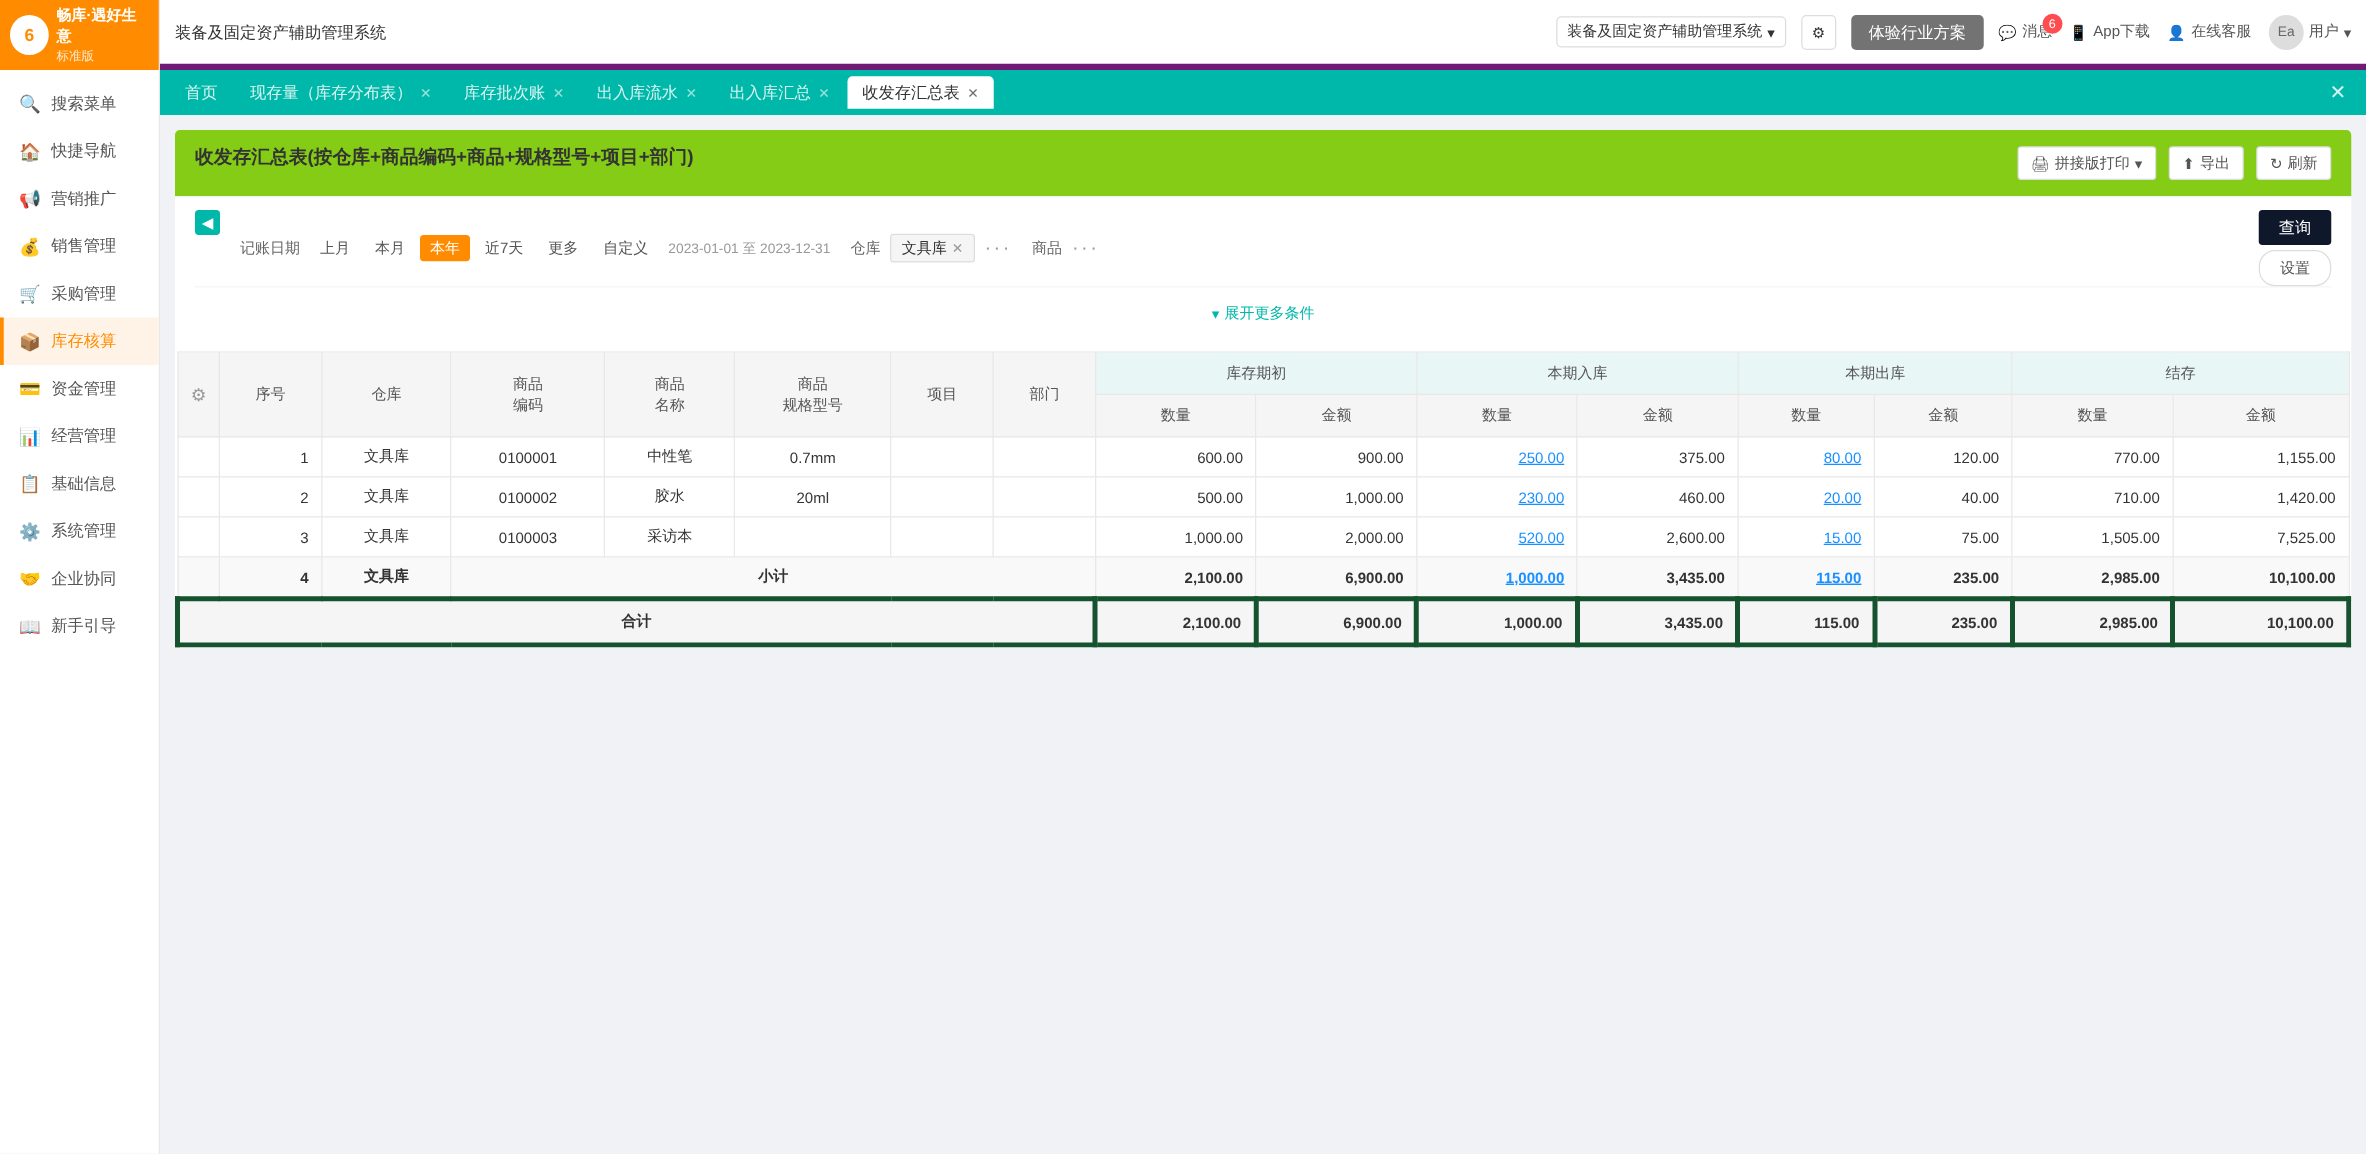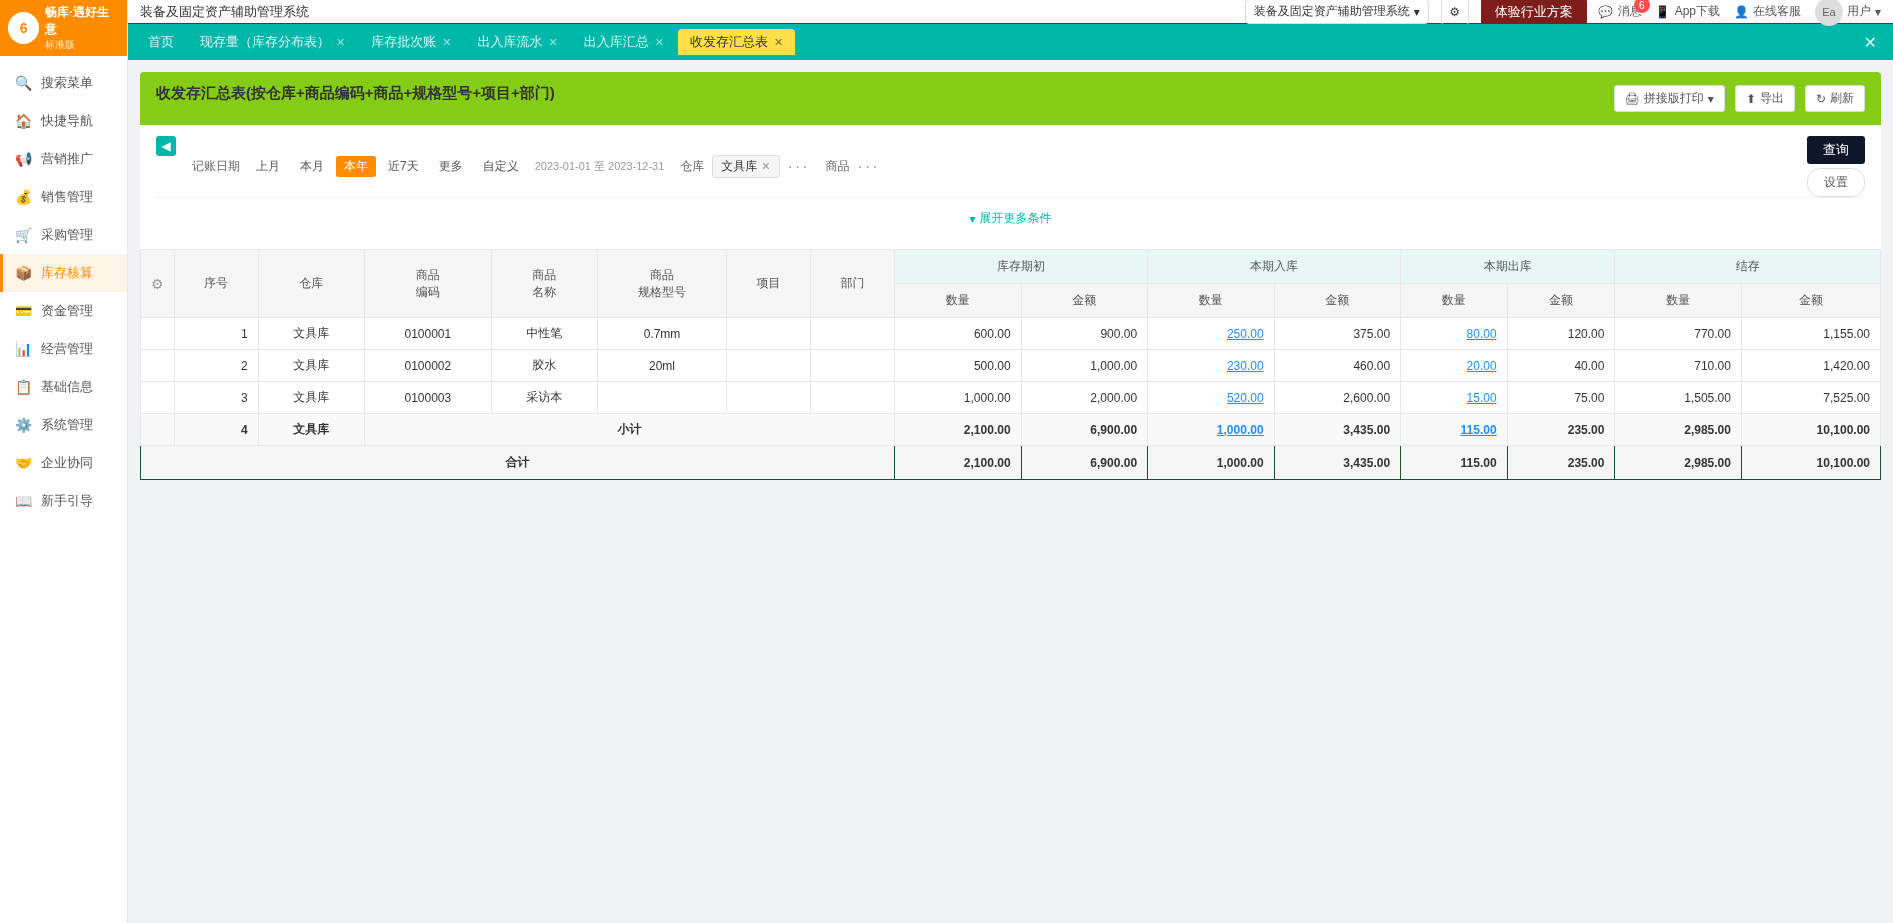--- a/index.html
+++ b/index.html
@@ -11,34 +11,34 @@
     .sidebar-logo-icon { width: 32px; height: 32px; background: #fff; border-radius: 50%; display: flex; align-items: center; justify-content: center; font-weight: bold; color: #ff8c00; font-size: 14px; }
     .sidebar-nav { flex: 1; overflow-y: auto; padding: 8px 0; }
     .sidebar-item { display: flex; align-items: center; gap: 8px; padding: 10px 12px; cursor: pointer; color: #555; font-size: 13px; border-left: 3px solid transparent; }
     .sidebar-item.active { background: #fff3e8; color: #ff8c00; border-left-color: #ff8c00; }
     .sidebar-item-icon { font-size: 14px; width: 18px; text-align: center; }
 
     
     .main { flex: 1; display: flex; flex-direction: column; min-width: 0; }
 
     
-    .topbar { height: 24px; background: #fff; border-bottom: 1px solid #701a75; display: flex; align-items: center; padding: 0 12px; gap: 12px; flex-shrink: 0; }
+    .topbar { height: 56px; background: #fff; border-bottom: 5px solid #701a75; display: flex; align-items: center; padding: 0 12px; gap: 12px; flex-shrink: 0; }
     .topbar-system-name { font-size: 13px; color: #333; flex: 1; }
     .topbar-dropdown { display: flex; align-items: center; gap: 4px; background: #fff; border: 1px solid #ddd; border-radius: 4px; padding: 3px 8px; cursor: pointer; font-size: 12px; }
     .topbar-settings { width: 28px; height: 28px; border: 1px solid #ddd; border-radius: 4px; display: flex; align-items: center; justify-content: center; cursor: pointer; }
-    .topbar-trial-btn { background: #7f1d1d; color: #fff; border: none; border-radius: 4px; padding: 5px 14px; cursor: pointer; font-size: 13px; }
+    .topbar-trial-btn { background: #737373; color: #fff; border: none; border-radius: 4px; padding: 5px 14px; cursor: pointer; font-size: 13px; }
     .topbar-actions { display: flex; align-items: center; gap: 14px; }
     .topbar-action-item { display: flex; align-items: center; gap: 4px; cursor: pointer; color: #555; font-size: 12px; position: relative; }
     .topbar-badge { background: #ff4d4f; color: #fff; border-radius: 50%; width: 16px; height: 16px; font-size: 10px; display: flex; align-items: center; justify-content: center; position: absolute; top: -6px; right: -8px; }
     .topbar-avatar { width: 28px; height: 28px; background: #ddd; border-radius: 50%; display: flex; align-items: center; justify-content: center; font-size: 11px; color: #666; }
 
     
     .tabs-bar { height: 36px; background: #00b8a9; display: flex; align-items: center; padding: 0 8px; gap: 2px; flex-shrink: 0; }
     .tab { display: flex; align-items: center; gap: 6px; padding: 4px 12px; border-radius: 4px 4px 0 0; cursor: pointer; font-size: 13px; color: rgba(255,255,255,0.85); white-space: nowrap; }
-    .tab.active { background: #fde047; color: #333; }
+    .tab.active { background: #ffffff; color: #333; }
     .tab-close { font-size: 11px; opacity: 0.7; }
     .tabs-close-all { margin-left: auto; color: rgba(255,255,255,0.85); cursor: pointer; font-size: 16px; padding: 4px 8px; }
 
     
     .content { flex: 1; background: #f0f2f5; overflow-y: auto; padding: 12px; }
 
     
     .page-header { background: #84cc16; padding: 12px 16px; border-radius: 4px 4px 0 0; margin-bottom: 0; }
     .page-title { font-size: 15px; font-weight: 600; color: #333; margin-bottom: 10px; }
     .filter-section { display: flex; align-items: center; gap: 8px; }
@@ -60,21 +60,21 @@
     table { width: 100%; border-collapse: collapse; font-size: 12px; }
     thead tr { background: #f5f5f5; }
     thead th { padding: 8px 10px; text-align: center; border: 1px solid #e8e8e8; color: #555; font-weight: 500; white-space: nowrap; }
     thead th.group-header { background: #e8f7f5; }
     tbody tr { border-bottom: 1px solid #f0f2f5; }
     tbody tr.subtotal { background: #f9f9f9; font-weight: bold; }
     tbody td { padding: 7px 10px; text-align: center; border: 1px solid #e8e8e8; white-space: nowrap; }
     tbody td.num { text-align: right; }
     tbody td.link { color: #1890ff; text-decoration: underline; cursor: pointer; }
     tfoot tr { background: #f5f5f5; font-weight: bold; }
-    tfoot td { padding: 8px 10px; text-align: right; border: 1px solid #14532d; }
+    tfoot td { padding: 8px 10px; text-align: right; border: 4px solid #14532d; }
     tfoot td.label { text-align: center; }
     .settings-icon-cell { width: 30px; }
     .col-settings-btn { cursor: pointer; color: #999; font-size: 14px; }
 
     .filter-row { background: #fff; padding: 8px 16px; display: flex; align-items: center; justify-content: center; border-top: 1px solid #f5f5f5; }
   </style>
 </head>
 <body>
 
 <div class="sidebar">

